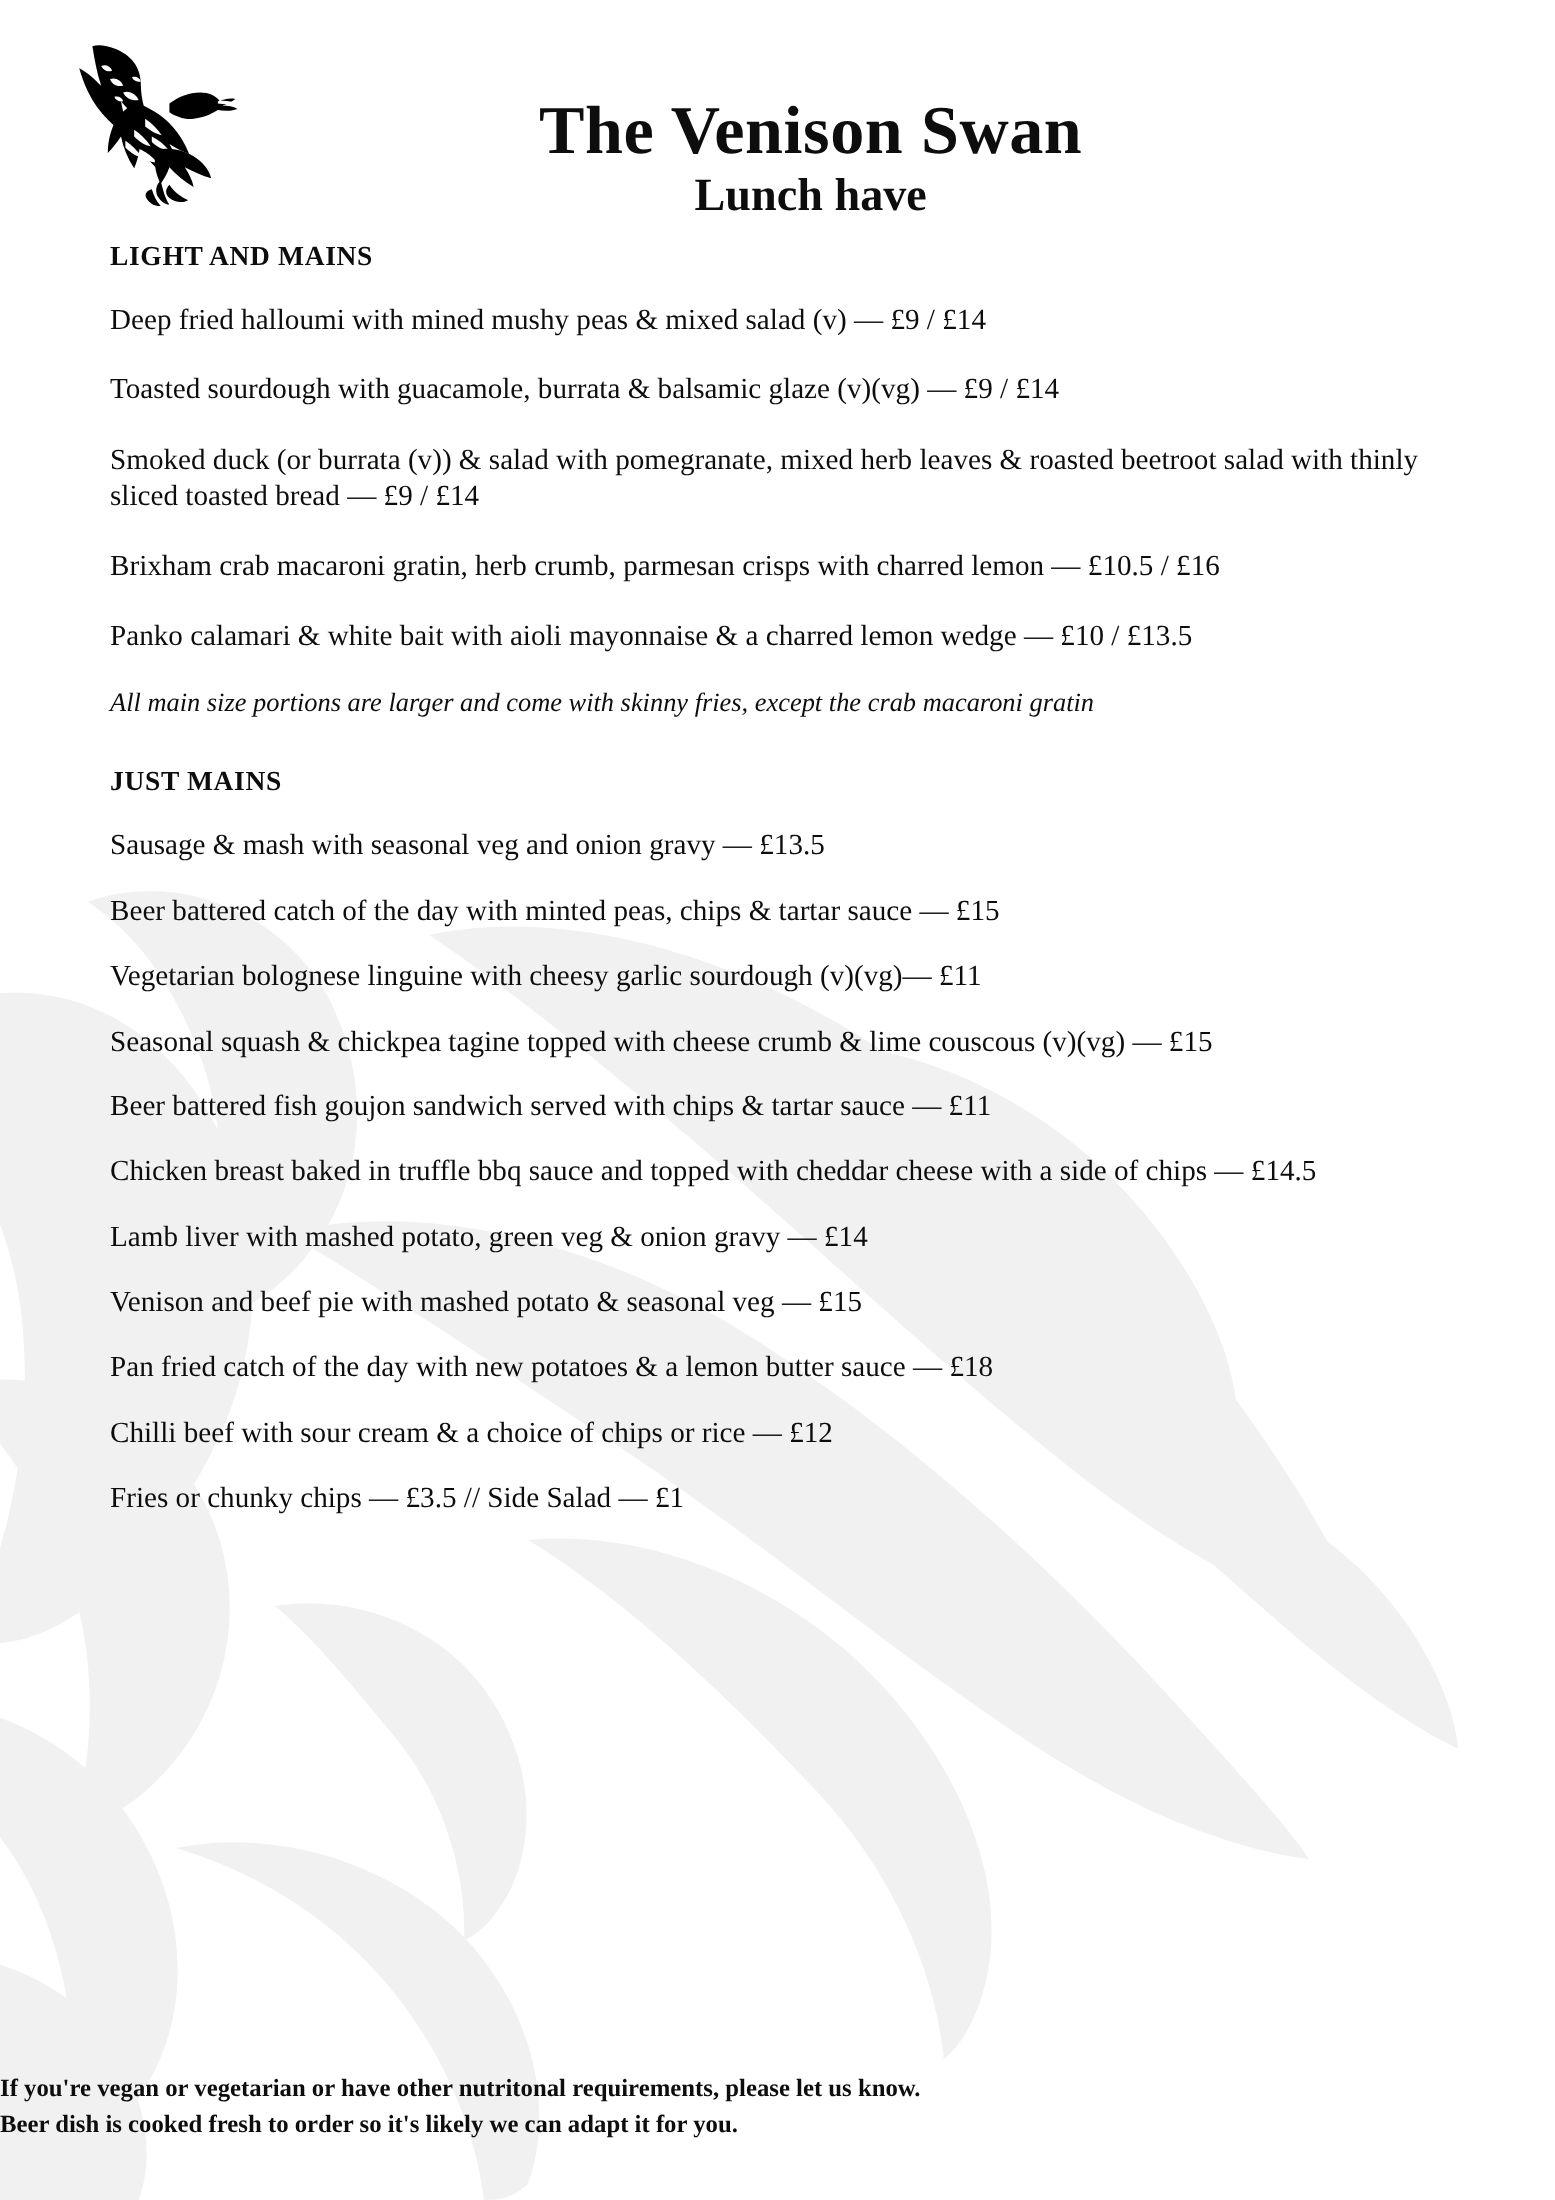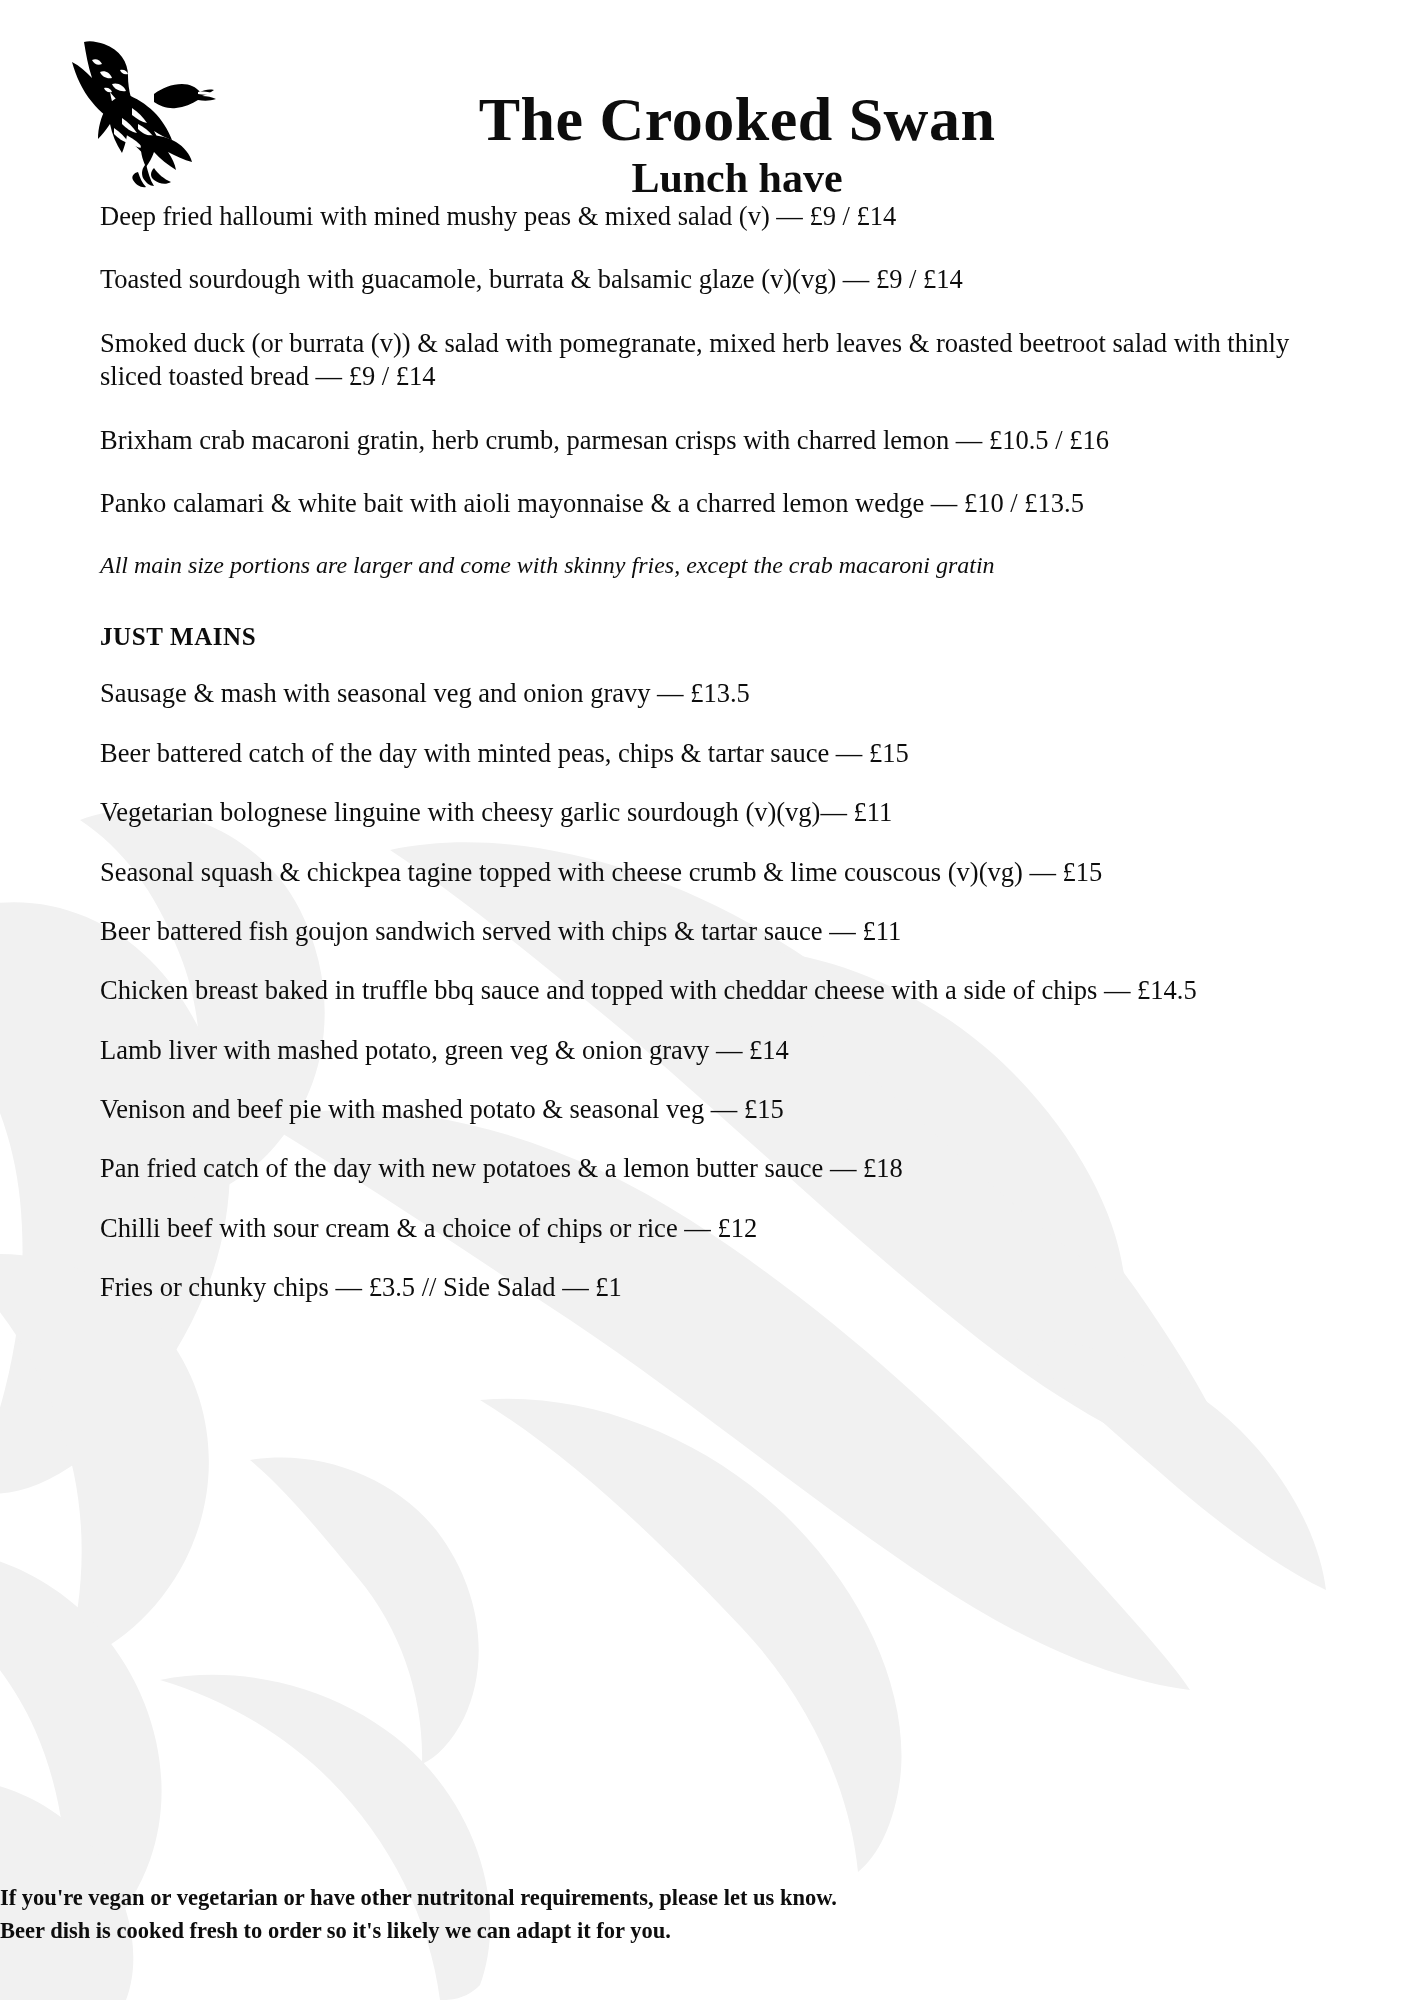--- a/index.html
+++ b/index.html
@@ -210,27 +210,28 @@
                    C 99 141, 100 136, 104 132 Z"></path>
           <path d="M112 136 C 116 142, 122 147, 129 150 C 124 153, 117 152, 112 148
                    C 108 145, 108 140, 112 136 Z"></path>
           <path d="M96 140 C 98 146, 100 151, 104 155 C 99 156, 94 153, 91 148
                    C 89 144, 92 141, 96 140 Z"></path>
         </g>
       </svg>
     </div>
 
     <div id="titles">
-      <div id="brand-title">The Crooked Swan</div>
+      <div id="brand-title">The Venison Swan</div>
       <div id="menu-subtitle">Lunch have</div>
     </div>
   </div>
 
   <div id="content">
 
+    <div class="section-heading">LIGHT AND MAINS</div>
 
     <div class="menu-item">Deep fried halloumi with mined mushy peas &amp; mixed salad (v) — £9 / £14</div>
     <div class="menu-item">Toasted sourdough with guacamole, burrata &amp; balsamic glaze (v)(vg) — £9 / £14</div>
     <div class="menu-item">Smoked duck (or burrata (v)) &amp; salad  with pomegranate, mixed herb leaves &amp; roasted beetroot salad with thinly sliced toasted bread — £9 / £14</div>
     <div class="menu-item">Brixham crab macaroni gratin, herb crumb, parmesan crisps with charred lemon — £10.5 / £16</div>
     <div class="menu-item">Panko calamari &amp; white bait with aioli mayonnaise &amp; a charred lemon wedge — £10 / £13.5</div>
 
     <div class="section-note">All main size portions are larger and come with skinny fries, except the crab macaroni gratin</div>
 
     <div class="section-heading" id="just-mains-heading">JUST MAINS</div>

